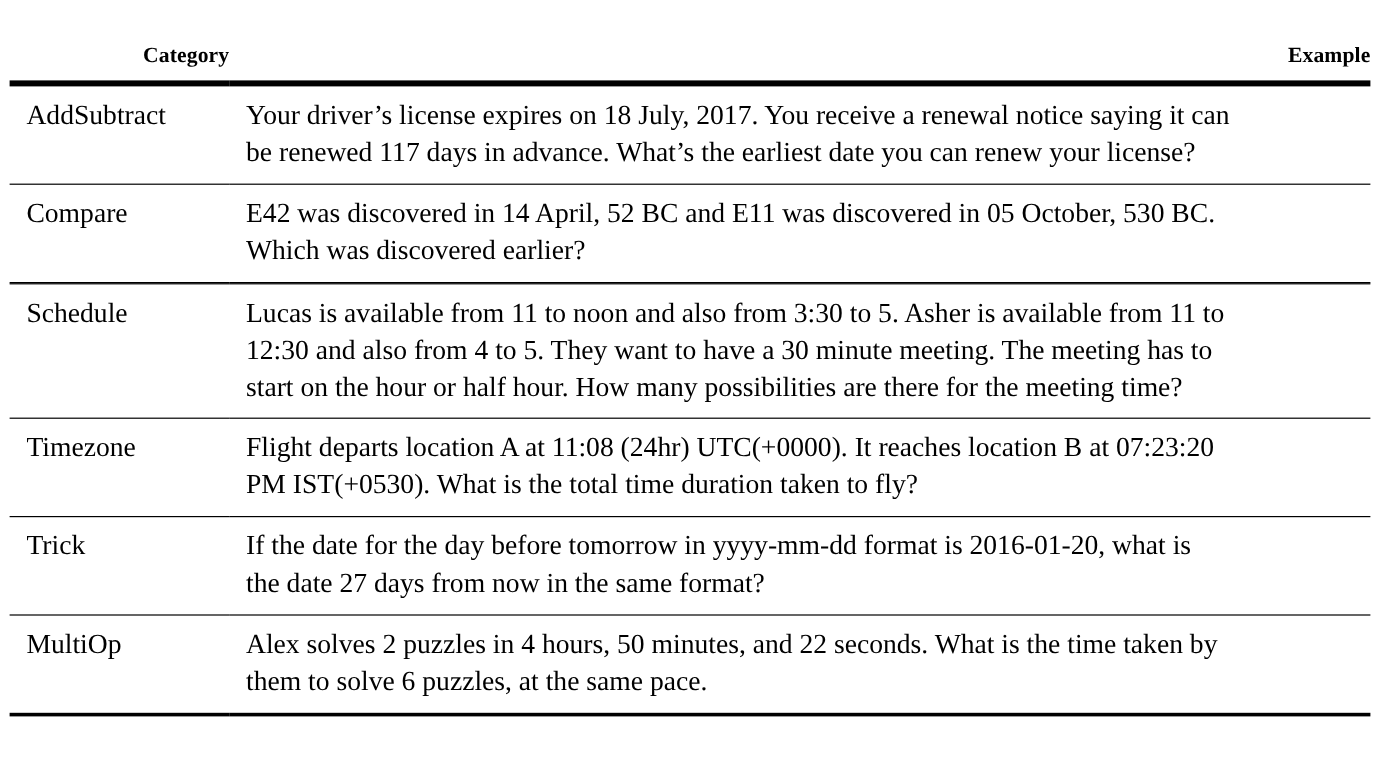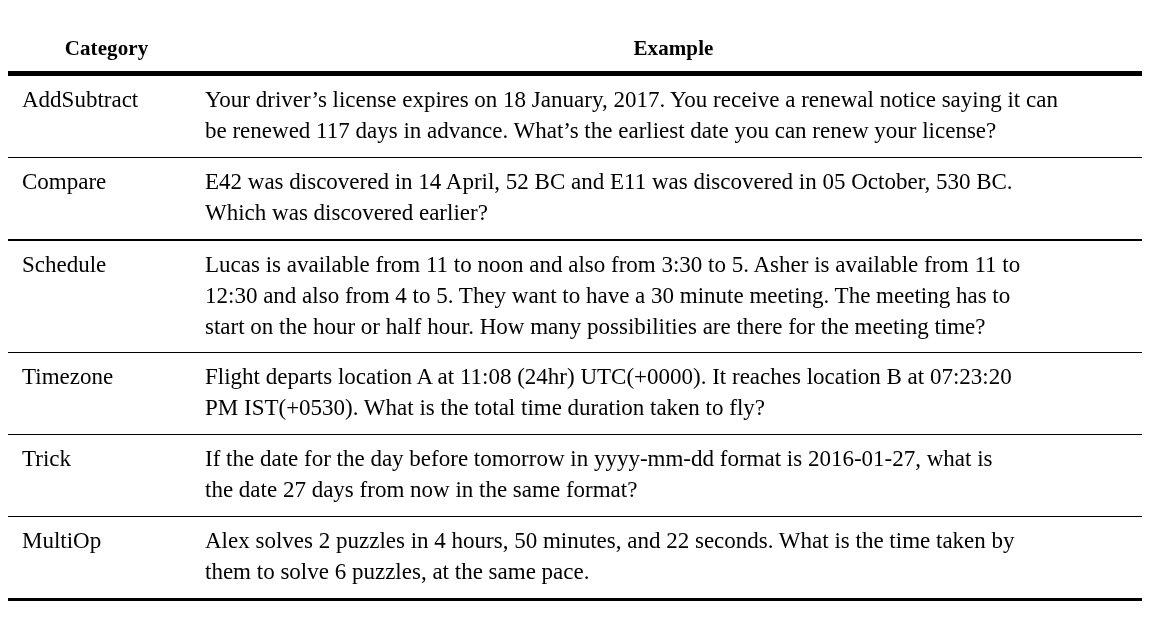--- a/index.html
+++ b/index.html
@@ -72,23 +72,23 @@
   }
   .rule-bottom td {
     border-top: 3px solid #000;
     height: 0;
     padding: 0;
     line-height: 0;
     font-size: 0;
   }
 
   thead th {
-    text-align: center;
+    text-align: right;
     font-weight: bold;
-    font-size: 21px;
+    font-size: 18px;
     padding: 9px 0 10px 14px;
     vertical-align: top;
     letter-spacing: 0.1px;
   }
   tbody td {
     vertical-align: top;
     font-size: 23px;
     line-height: 1.345;
     padding: 9px 0 10px 14px;
   }
@@ -134,21 +134,21 @@
       </thead>
 
       <tbody>
         <tr class="rule-mid">
             <td colspan="2"></td>
           </tr>
 
         <tr>
           <td class="cat">AddSubtract</td>
           <td class="ex">
-            <span class="ln">Your driver’s license expires on 18 January, 2017.  You receive a renewal notice saying it can</span>
+            <span class="ln">Your driver’s license expires on 18 July, 2017.  You receive a renewal notice saying it can</span>
             <span class="ln">be renewed 117 days in advance. What’s the earliest date you can renew your license?</span>
           </td>
         </tr>
         <tr class="rule-thin">
             <td colspan="2"></td>
           </tr>
 
         <tr>
           <td class="cat">Compare</td>
           <td class="ex">
@@ -183,21 +183,21 @@
             <span class="ln">PM IST(+0530). What is the total time duration taken to fly?</span>
           </td>
         </tr>
         <tr class="rule-thin">
             <td colspan="2"></td>
           </tr>
 
         <tr>
           <td class="cat">Trick</td>
           <td class="ex">
-            <span class="ln">If the date for the day before tomorrow in yyyy-mm-dd format is 2016-01-27, what is</span>
+            <span class="ln">If the date for the day before tomorrow in yyyy-mm-dd format is 2016-01-20, what is</span>
             <span class="ln">the date 27 days from now in the same format?</span>
           </td>
         </tr>
         <tr class="rule-thin">
             <td colspan="2"></td>
           </tr>
 
         <tr>
           <td class="cat">MultiOp</td>
           <td class="ex">

